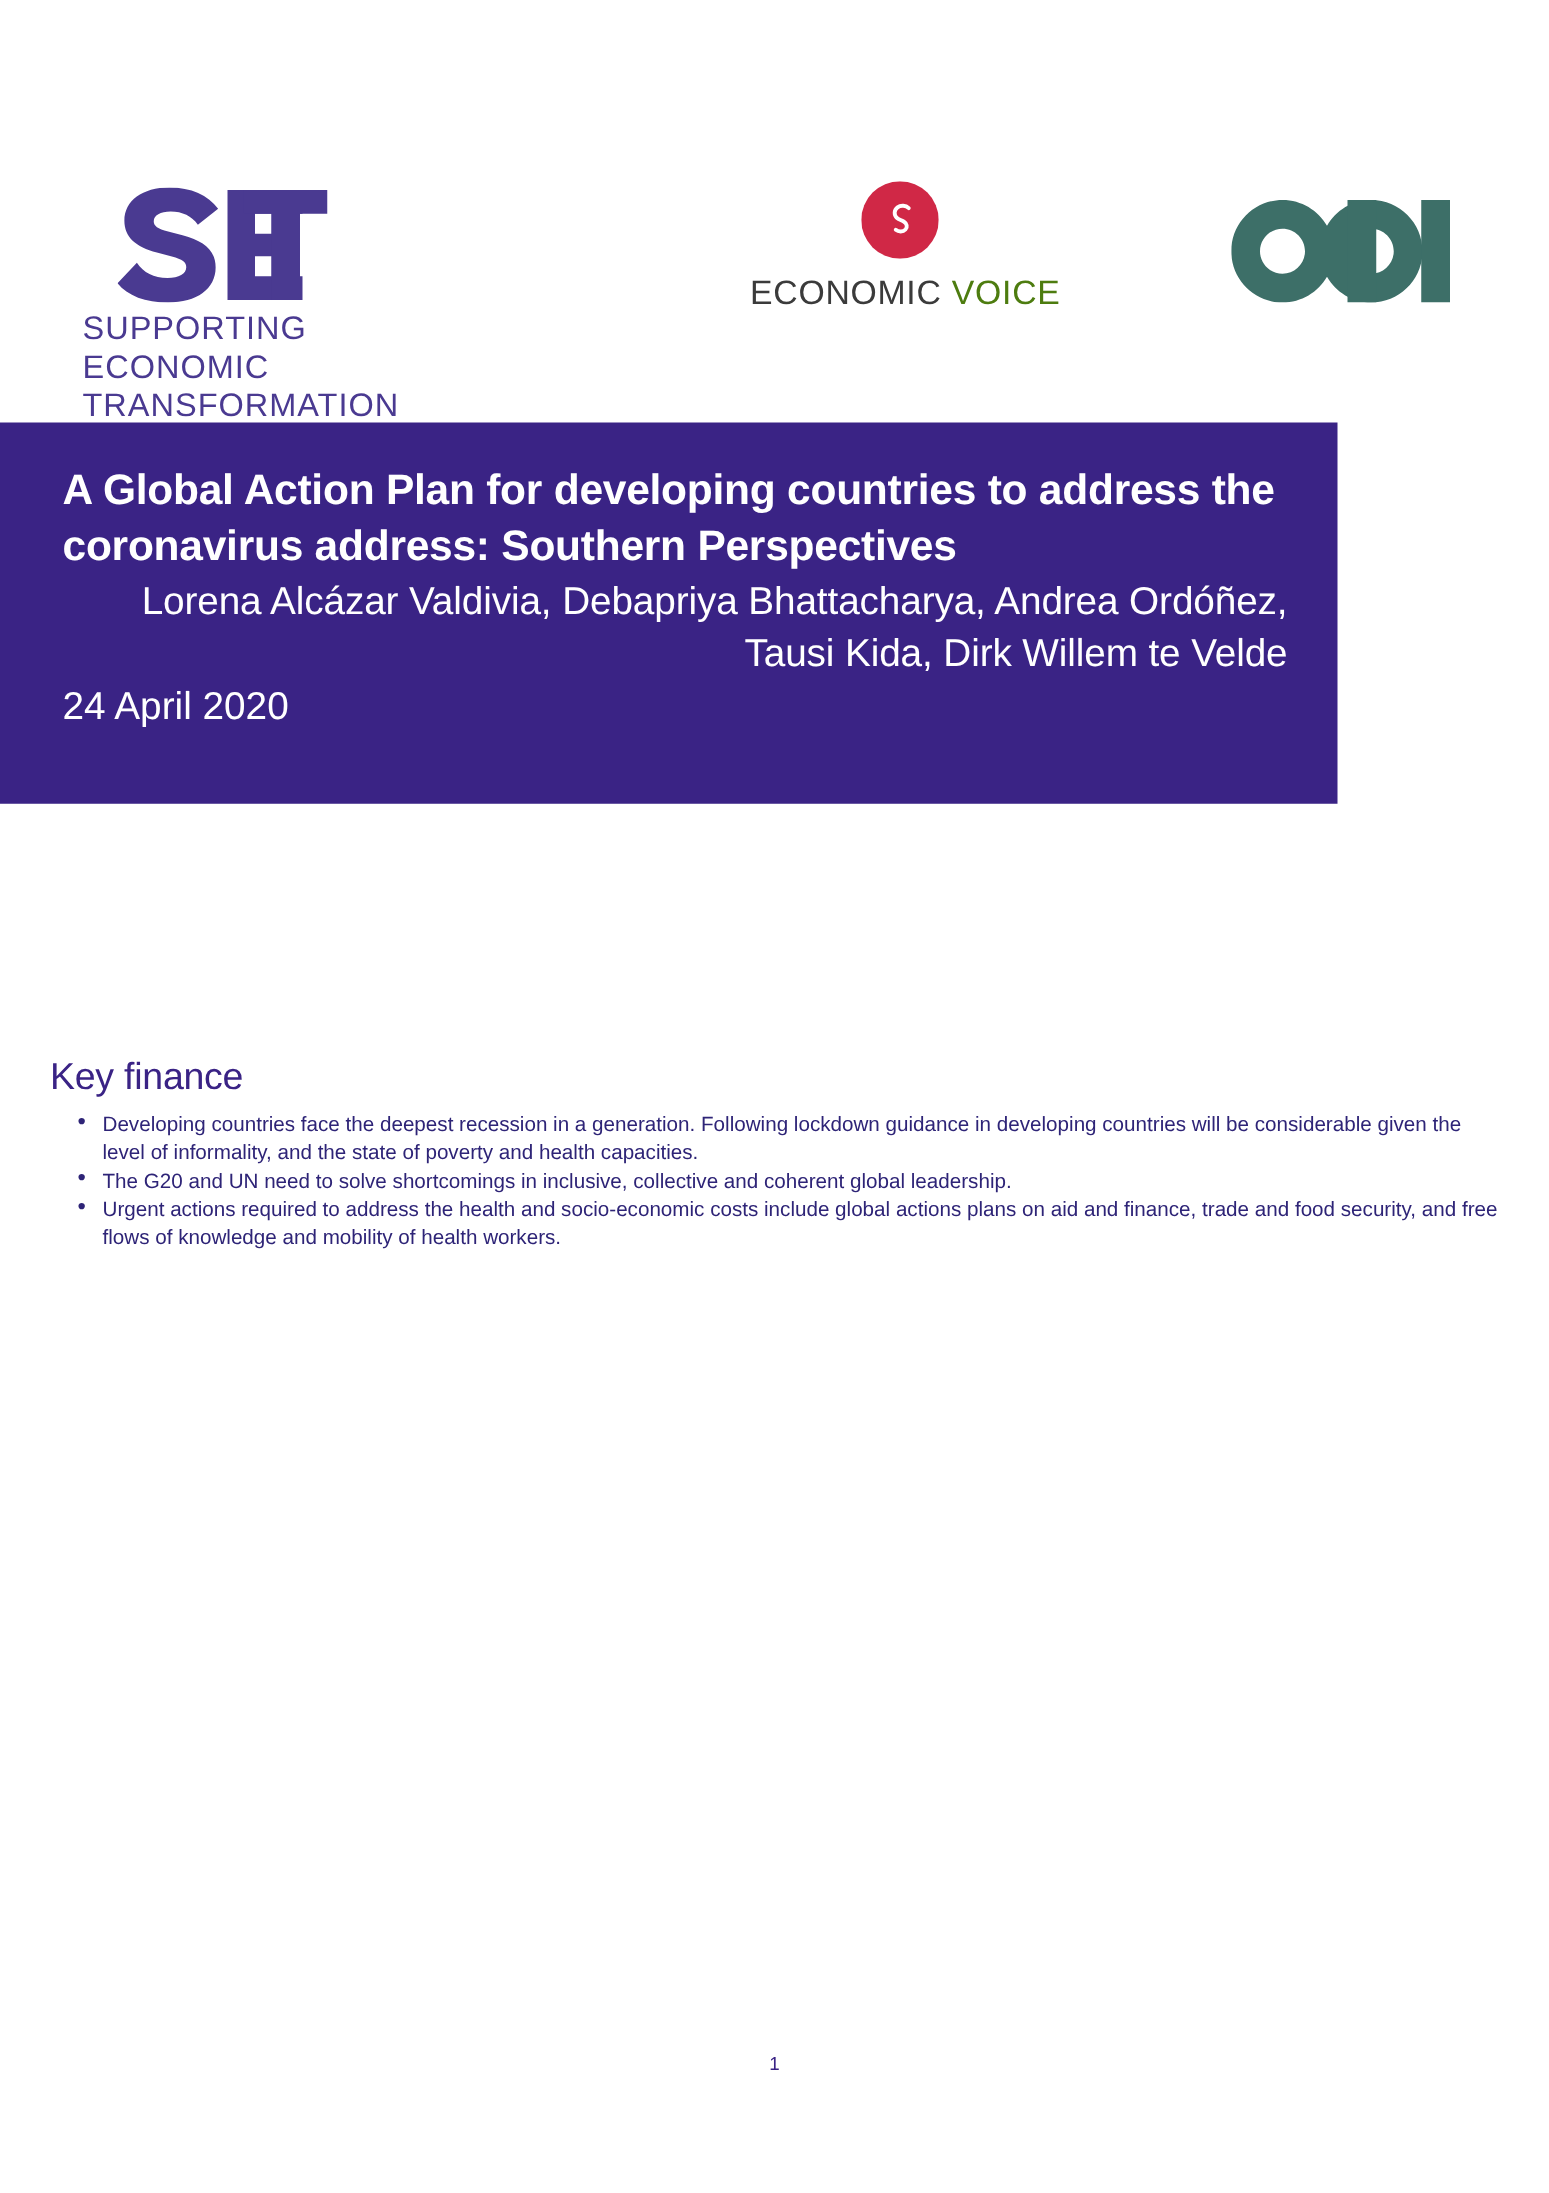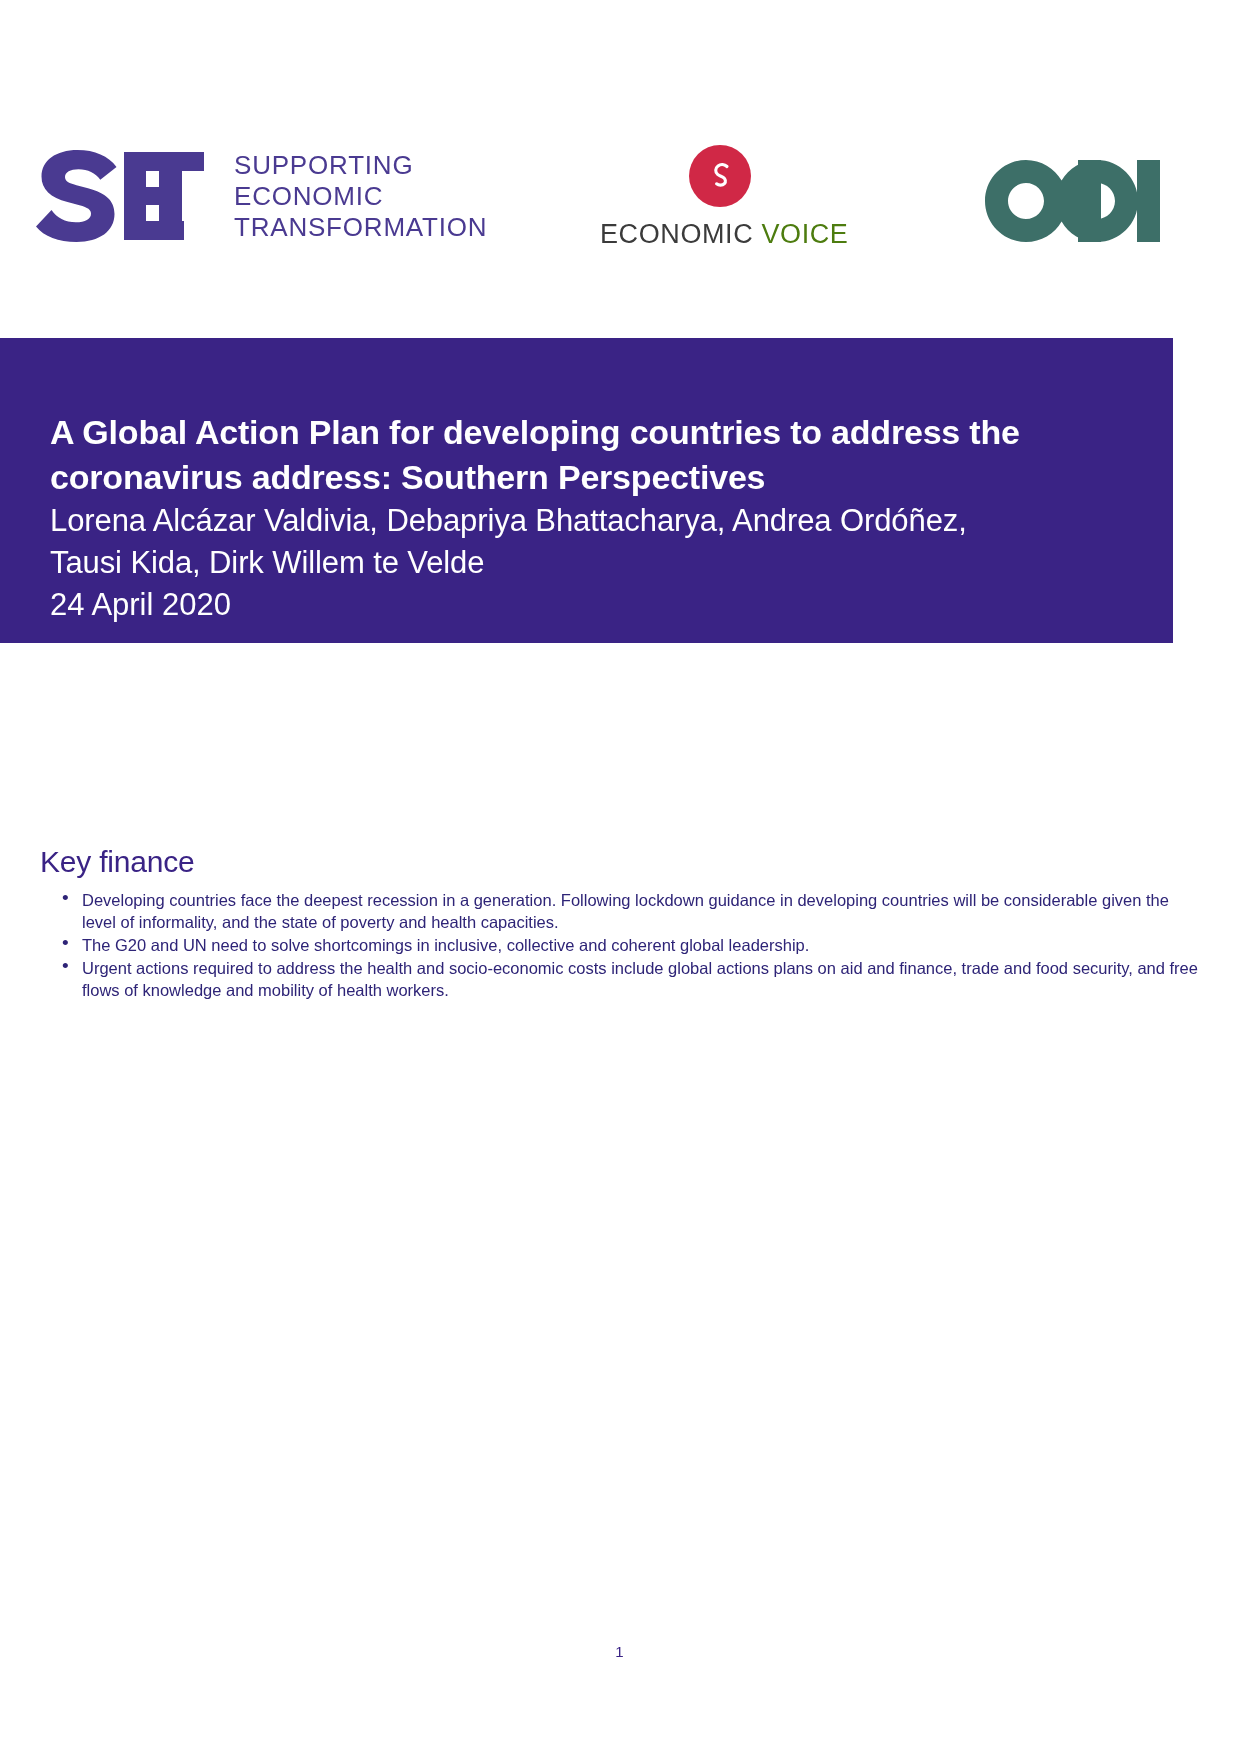--- a/index.html
+++ b/index.html
@@ -25,20 +25,22 @@
     display: flex;
     align-items: center;
   }
 
   
   .set-logo {
     position: absolute;
     left: 36px;
     top: 150px;
     display: flex;
+    align-items: center;
+    flex-direction: column;
   }
   .set-mark {
     display: block;
   }
   .set-words {
     margin-left: 30px;
     color: #4a3a91;
     font-size: 26px;
     line-height: 31px;
     letter-spacing: 0.8px;
@@ -73,40 +75,40 @@
     position: absolute;
     left: 985px;
     top: 160px;
   }
 
   
   .title-banner {
     position: absolute;
     left: 0;
     top: 338px;
-    width: 1173px;
+    width: 1070px;
     height: 305px;
     background: #3a2385;
     box-sizing: border-box;
-    padding: 72px 40px 0 50px;
+    padding: 32px 40px 0 50px;
     color: #ffffff;
   }
   .banner-title {
     font-size: 34px;
     line-height: 45px;
     font-weight: bold;
     text-align: left;
     margin: 0;
     letter-spacing: -0.2px;
   }
   .banner-authors {
     font-size: 31px;
     line-height: 42px;
     font-weight: normal;
-    text-align: left;
+    text-align: right;
     margin: 0;
     letter-spacing: -0.1px;
   }
   .banner-date {
     font-size: 31px;
     line-height: 42px;
     font-weight: normal;
     text-align: left;
     margin: 0;
   }

